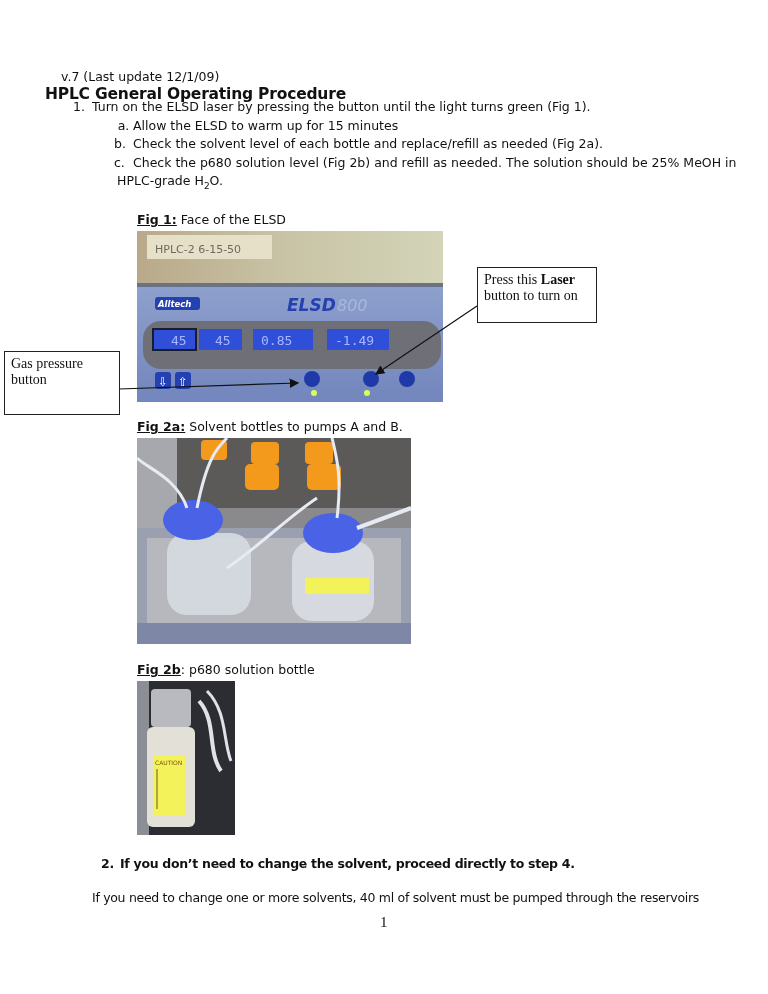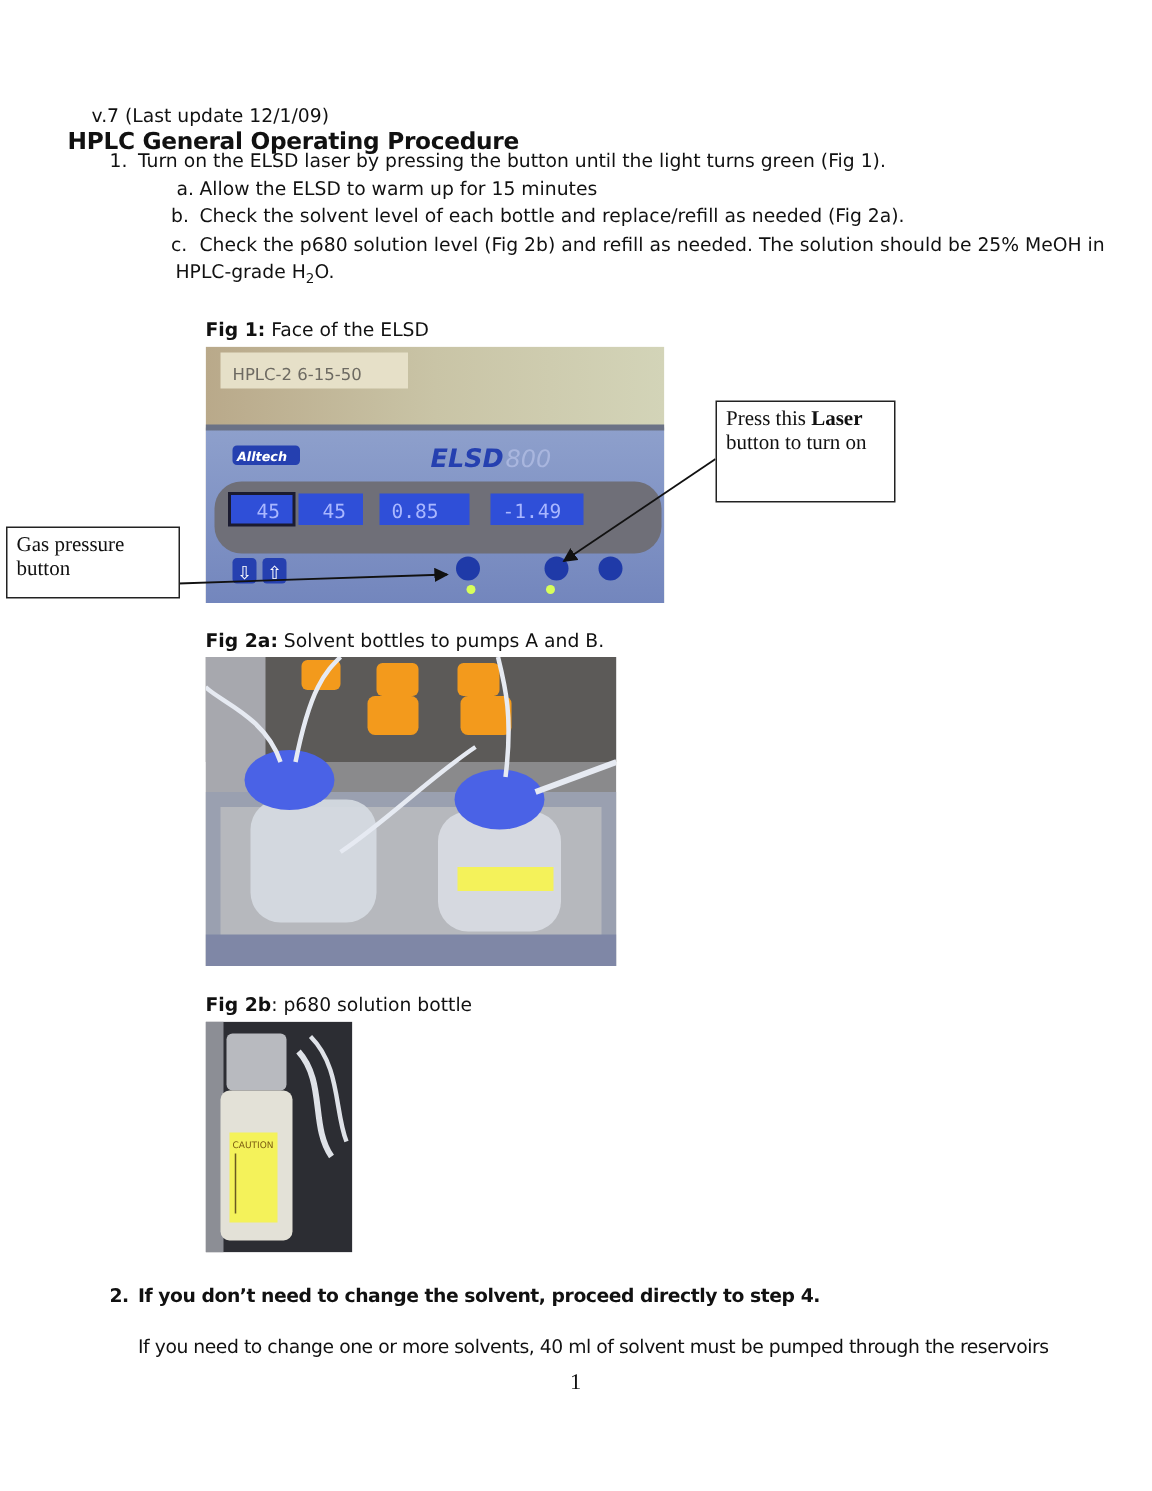--- a/index.html
+++ b/index.html
@@ -6,26 +6,26 @@
   body { width: 768px; height: 994px; position: relative; overflow: hidden;
          font-family: "DejaVu Sans", "Liberation Sans", sans-serif; color: #111; }
   .abs { position: absolute; }
   .title { left: 45px; top: 47px; font-size: 15.5px; font-weight: bold; letter-spacing: -0.2px; margin-top: 38px; }
   .version { left: 61px; top: 69px; font-size: 12.5px; }
   .step { font-size: 12.5px; white-space: nowrap; }
   .num { display: inline-block; width: 19px; }
   .sub { display: inline-block; width: 19px; }
   .caption { font-size: 12.5px; white-space: nowrap; }
   .caption b { font-weight: bold; }
-  .u { }
+  .u { text-decoration: underline; }
   .photo { overflow: hidden; }
   .callout { border: 1px solid #222; background: #fff; font-family: "Liberation Serif", "DejaVu Serif", serif;
              font-size: 14px; line-height: 16px; padding: 4px 6px; box-sizing: border-box; }
   svg { display: block; }
-  .bold { font-weight: bold; }
+  .bold { font-weight: bold; margin-left: 28px; }
   .pageno { font-family: "Liberation Serif", "DejaVu Serif", serif; font-size: 15px; }
 </style>
 </head>
 <body>
 
 <div class="abs title">HPLC General Operating Procedure</div>
 <div class="abs version">v.7 (Last update 12/1/09)</div>
 
 <div class="abs step" style="left:73px; top:99px;">
   <span class="num">1.</span><span>Turn on the ELSD laser by pressing the button until the light turns green (Fig 1).</span>
@@ -103,25 +103,25 @@
 <svg class="abs" style="left:0; top:0;" width="768" height="994" viewBox="0 0 768 994">
   <defs>
     <marker id="ah" markerWidth="8" markerHeight="8" refX="7" refY="4" orient="auto">
       <path d="M0,0 L8,4 L0,8 z" fill="#111"></path>
     </marker>
   </defs>
   <line x1="477" y1="306" x2="376" y2="374" stroke="#111" stroke-width="1.2" marker-end="url(#ah)"></line>
   <line x1="119" y1="389" x2="298" y2="383" stroke="#111" stroke-width="1.2" marker-end="url(#ah)"></line>
 </svg>
 
-<div class="abs callout" style="left:477px; top:267px; width:120px; height:68px;">
+<div class="abs callout" style="left:477px; top:267px; width:120px; height:56px;">
   <span>Press this </span><b>Laser</b><span> button to turn on</span>
 </div>
 
-<div class="abs callout" style="left:4px; top:351px; width:116px; height:48px;">
+<div class="abs callout" style="left:4px; top:351px; width:116px; height:64px;">
   <span>Gas pressure button</span>
 </div>
 
 <div class="abs caption" style="left:137px; top:419px;">
   <b class="u">Fig 2a:</b><span> Solvent bottles to pumps A and B.</span>
 </div>
 
 <div class="abs photo" style="left:137px; top:438px; width:274px; height:206px;">
   <svg width="274" height="206" viewBox="0 0 274 206">
     <rect x="0" y="0" width="274" height="206" fill="#8a8a8c"></rect>

